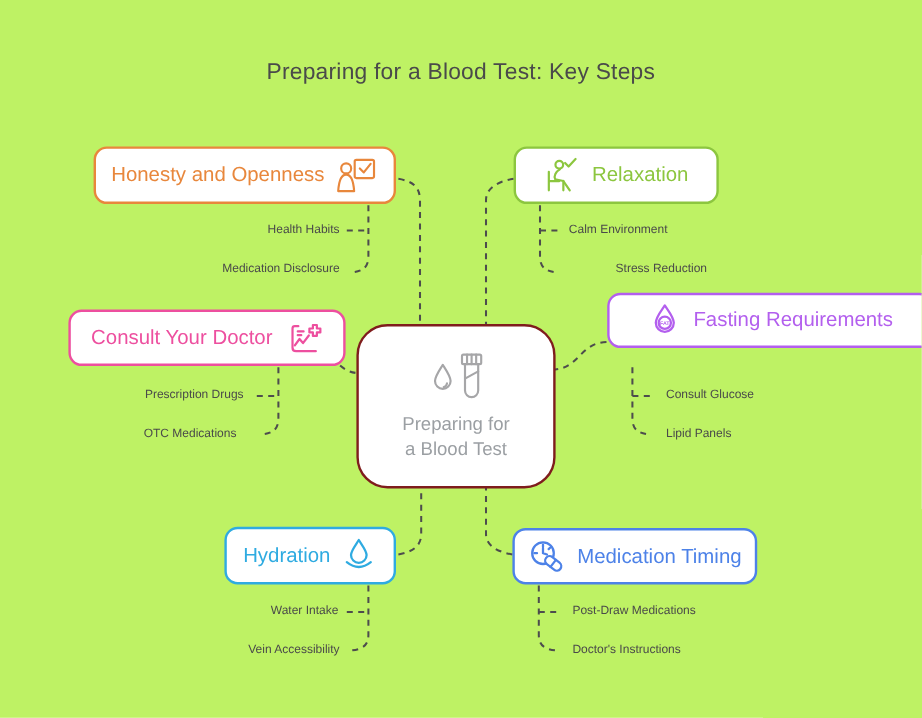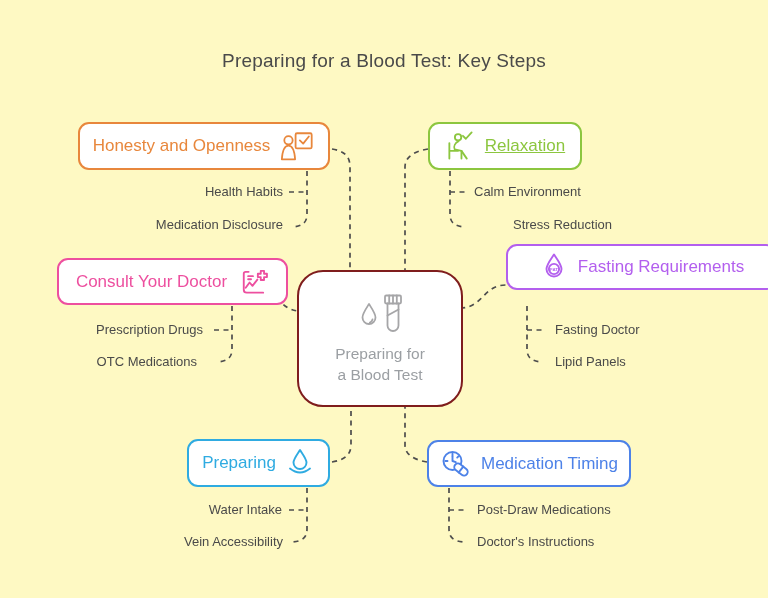--- a/index.html
+++ b/index.html
@@ -1,36 +1,36 @@
 <!DOCTYPE html>
 <html><head>
 <meta charset="utf-8">
 <style>
   html,body { margin:0; padding:0; }
   body { font-family:"Liberation Sans", sans-serif; background:#fff; }
-  .canvas { position:relative; width:768px; height:598px; background:#fef9c3; overflow:hidden; }
+  .canvas { position:relative; width:768px; height:598px; background:#bef264; overflow:hidden; }
 
   .title { position:absolute; top:50px; left:0; width:100%; text-align:center;
            font-size:19px; color:#4A4A4A; letter-spacing:.2px; }
 
   .connectors { position:absolute; top:0; left:0; }
   .connectors path { stroke:var(--c,#4D4D4D); stroke-width:1.7; fill:none;
                      stroke-dasharray:5 4.5; stroke-linecap:butt; }
 
   .node { position:absolute; display:flex; align-items:center; justify-content:center;
           gap:9px; border:2px solid var(--c,#888); color:var(--c,#888);
           border-radius:11px; background:#fff; font-size:17px; white-space:nowrap;
           box-sizing:border-box; }
   .node svg { flex:0 0 auto; display:block; }
   .node svg * { stroke:currentColor; fill:none; stroke-width:1.9;
                 stroke-linecap:round; stroke-linejoin:round; }
   .node svg text { stroke:none; fill:currentColor; }
   .node svg .mask { fill:#fff; }
 
-  .sub { position:absolute; font-size:13px; color:#4A4A4A; white-space:nowrap; line-height:20px; }
+  .sub { position:absolute; font-size:10px; color:#4A4A4A; white-space:nowrap; line-height:20px; }
 
   .center-node { position:absolute; left:297px; top:270px; width:166px; height:137px;
                  border:2px solid #7f1d1d; border-radius:26px; background:#fff;
                  display:flex; flex-direction:column; align-items:center; justify-content:center;
                  gap:8px; box-sizing:border-box; }
   .center-node .ctext { color:#9B9FA3; font-size:15.5px; text-align:center; line-height:1.35; }
   .center-node svg * { stroke:#A6A6A8; fill:none; stroke-width:1.8;
                        stroke-linecap:round; stroke-linejoin:round; }
 </style>
 </head>
@@ -82,21 +82,21 @@
     <svg width="36" height="31" viewBox="0 0 38 32">
       <rect x="17.5" y="2" width="17" height="16" rx="1.5"></rect>
       <polyline points="22,9.5 25.5,13 31.5,5.5"></polyline>
       <circle cx="10" cy="9.5" r="4.4"></circle>
       <path d="M10,15 C5.5,15 3.6,20.5 3,29.5 L17,29.5 C16.4,20.5 14.5,15 10,15 Z"></path>
     </svg>
   </div>
   <div class="sub" style="right:485px; top:182px;">Health Habits</div>
   <div class="sub" style="right:485px; top:215px;text-align:right;">Medication Disclosure</div>
 
-  <div class="node" style="left: 428px; top: 122px; width: 154px; height: 48px; text-decoration: underline; --c: #8CC63F;">
+  <div class="node" style="left: 428px; top: 122px; width: 171px; height: 48px; --c: #8CC63F;">
     <svg width="31" height="31" viewBox="0 0 32 32">
       <polyline points="18.5,5 21.5,8 27.5,1.5"></polyline>
       <circle cx="13.5" cy="6.5" r="3.3"></circle>
       <path d="M14,10.5 C10.5,12.5 8.5,16 10,19 L17,20.5 L17,28.5"></path>
       <path d="M4.5,12.5 L4.5,28.5 M4.5,20.5 L13.5,20.5"></path>
       <path d="M17,20.5 L22.5,28.5"></path>
     </svg>
     <span>Relaxation</span>
   </div>
   <div class="sub" style="left:474px; top:182px;">Calm Environment</div>
@@ -115,25 +115,25 @@
   <div class="sub" style="right:565px; top:320px;">Prescription Drugs</div>
 
   <div class="node" style="left: 506px; top: 244px; width: 271px; height: 46px; --c: #B35FEE;">
     <svg width="30" height="30" viewBox="0 0 30 30">
       <path d="M15,2.5 C12,7 7.5,12.5 7.5,17 a7.5,7.5 0 0 0 15,0 C22.5,12.5 18,7 15,2.5 Z"></path>
       <circle cx="15" cy="17" r="5.1" stroke-width="1.5"></circle>
       <text x="15" y="18.7" font-size="4.4" font-weight="bold" text-anchor="middle">FAT</text>
     </svg>
     <span>Fasting Requirements</span>
   </div>
-  <div class="sub" style="left:555px; top:320px;">Fasting Doctor</div>
+  <div class="sub" style="left:555px; top:320px;">Consult Glucose</div>
   <div class="sub" style="left:555px; top:352px;">Lipid Panels</div>
 
   <div class="node" style="left: 187px; top: 439px; width: 143px; height: 48px; --c: #2FABE1;">
-    <span>Preparing</span>
+    <span>Hydration</span>
     <svg width="30" height="30" viewBox="0 0 30 30">
       <path d="M15,2 C12.5,6 8.5,11 8.5,14.5 a6.5,6.5 0 0 0 13,0 C21.5,11 17.5,6 15,2 Z"></path>
       <path d="M5,20.5 Q15,28.5 25,20.5"></path>
     </svg>
   </div>
   <div class="sub" style="right:486px; top:500px;">Water Intake</div>
   <div class="sub" style="right:485px; top:532px;text-align:right;">Vein Accessibility</div>
 
   <div class="node" style="left: 427px; top: 440px; width: 204px; height: 47px; --c: #4D82E8;">
     <svg width="32" height="30" viewBox="0 0 32 30">

